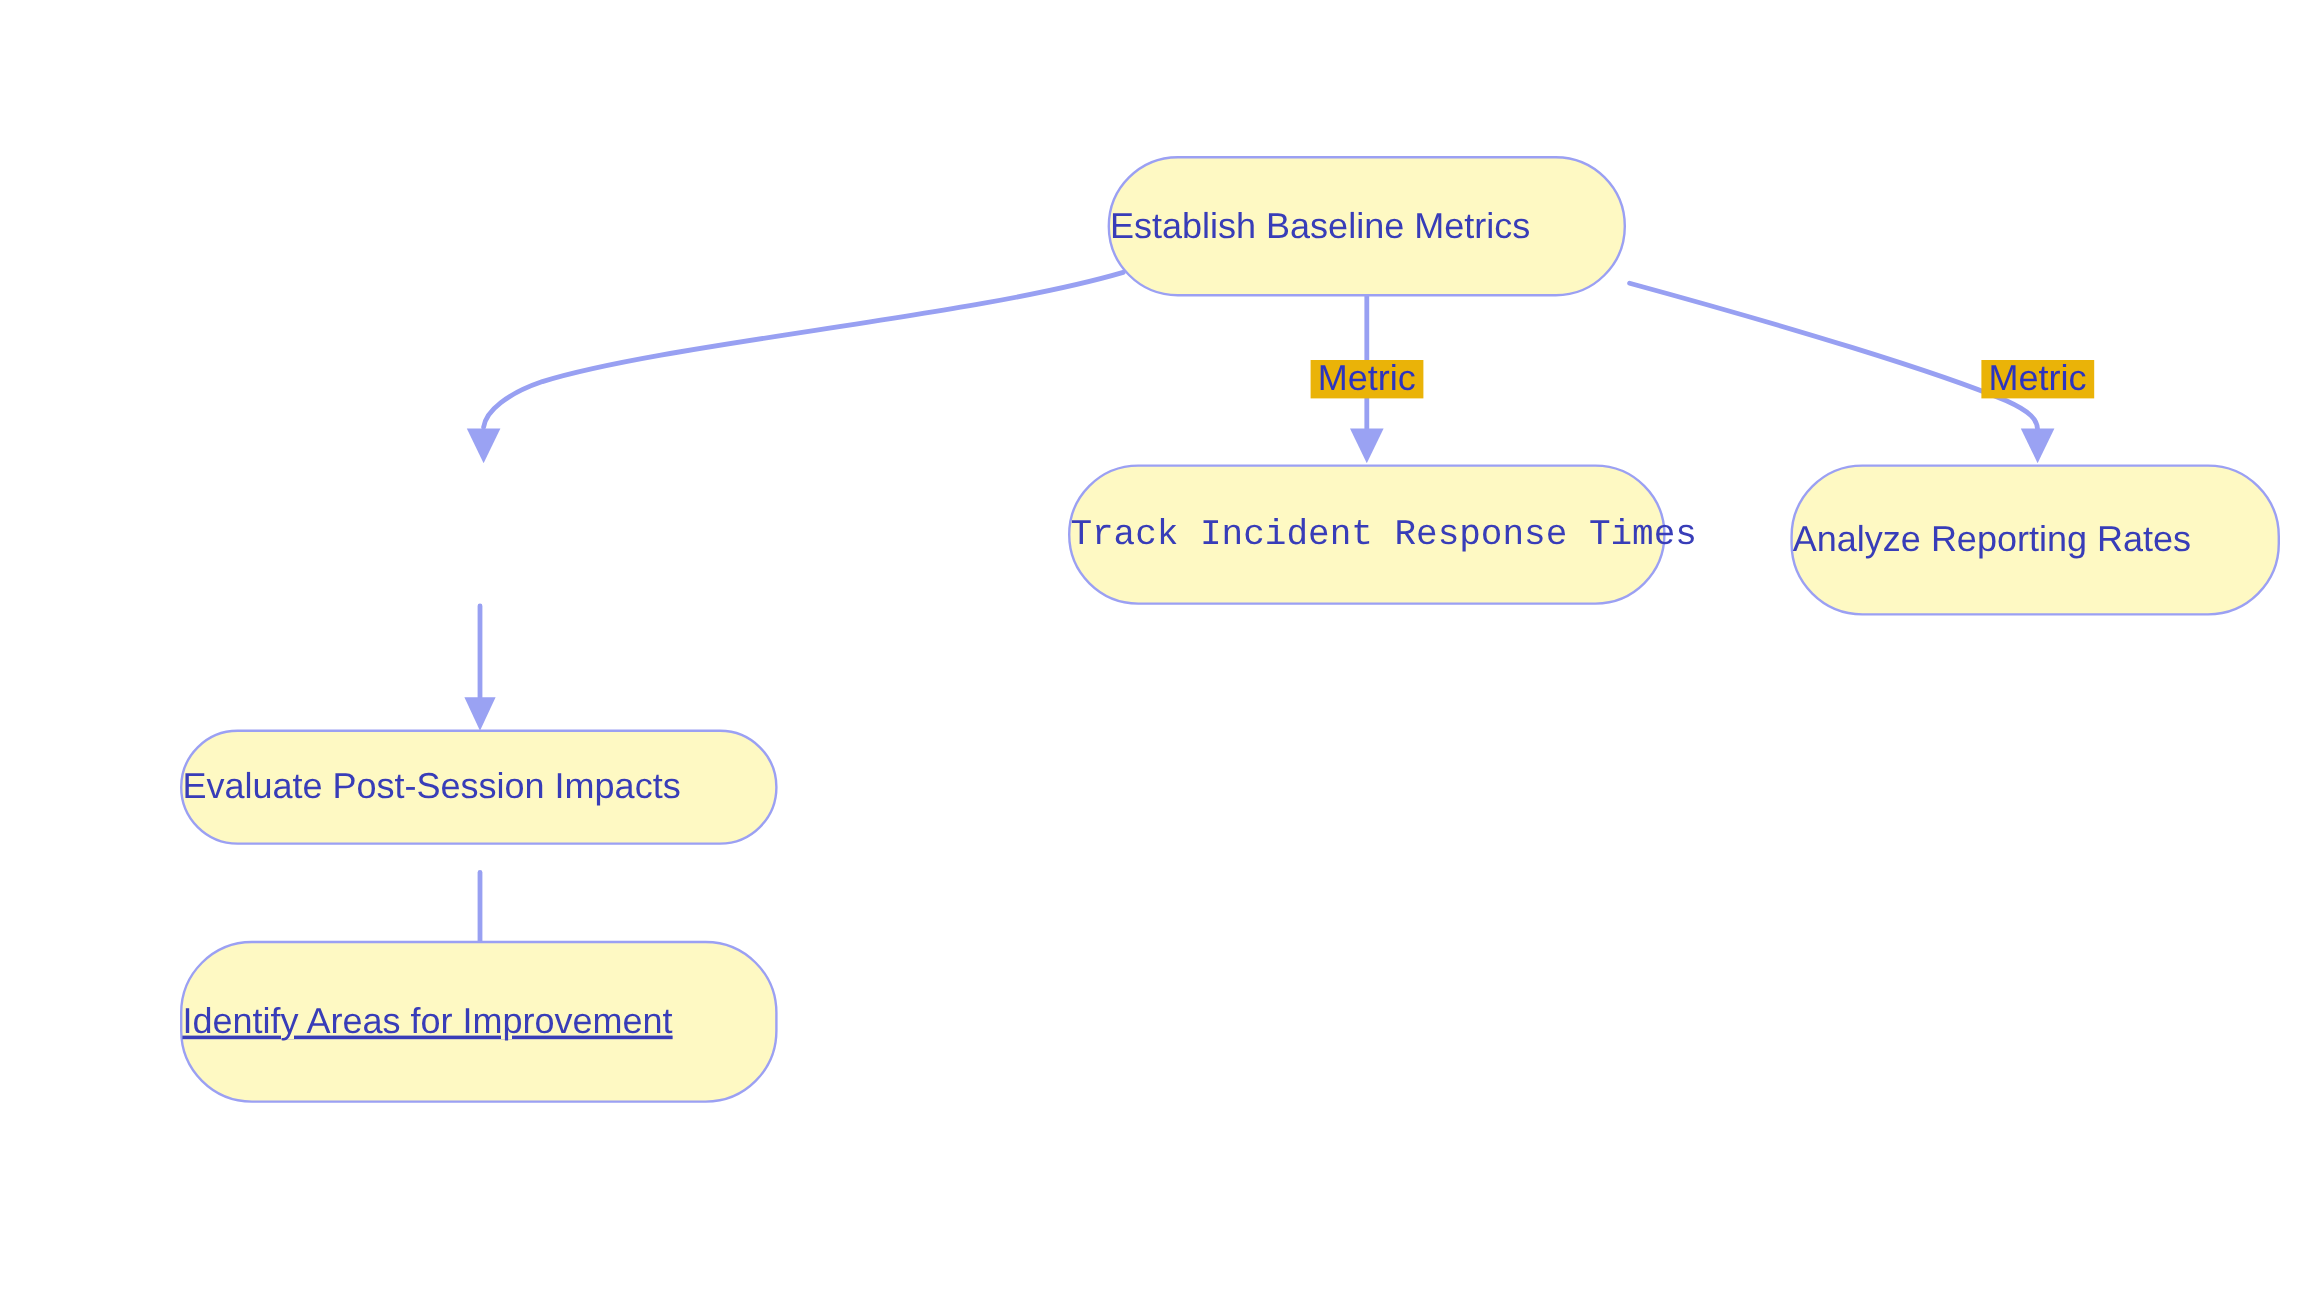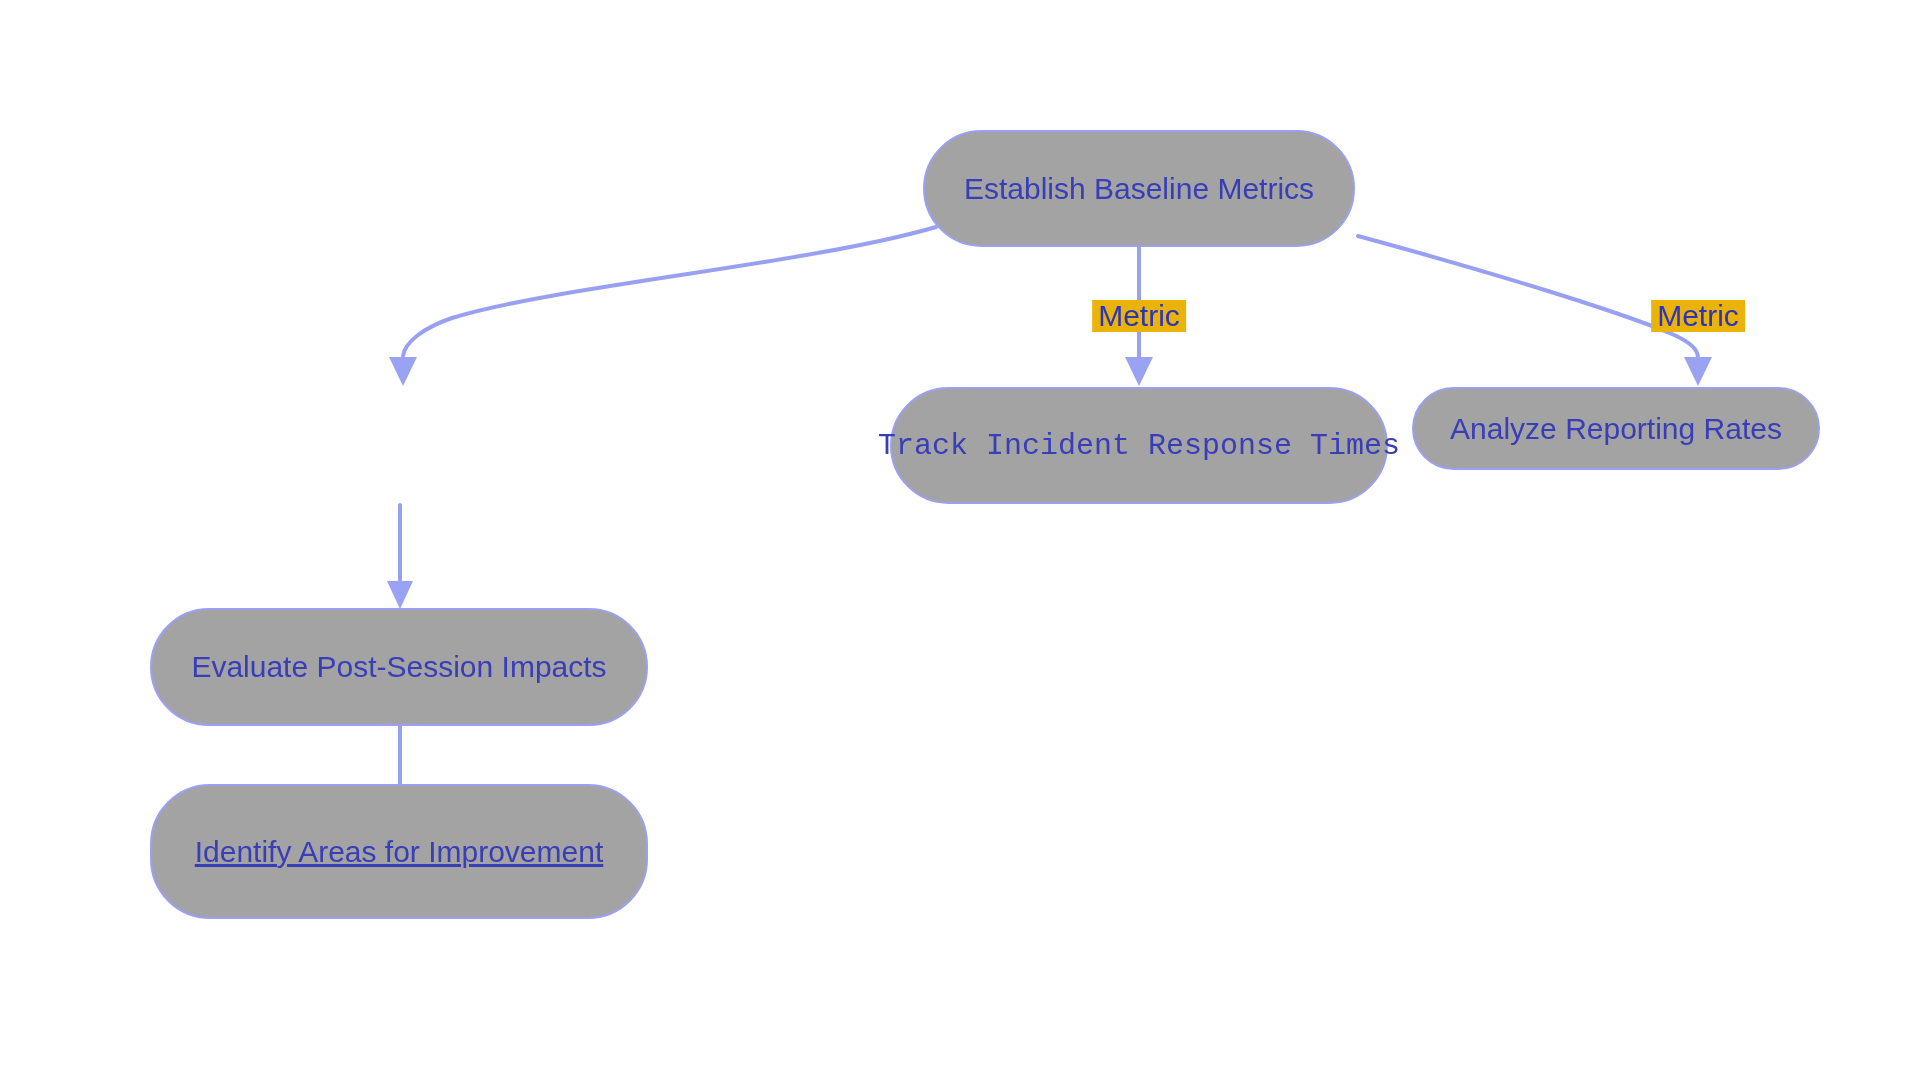--- a/index.html
+++ b/index.html
@@ -8,35 +8,35 @@
     width:1920px;height:1083px;
     background:#ffffff;
     font-family:"Liberation Sans", sans-serif;
     overflow:hidden;
   }
   #edges{position:absolute;left:0;top:0;width:1920px;height:1083px;}
   .edge{stroke:#98a0f2;stroke-width:4;fill:none;stroke-linecap:round;}
   .arrowhead{fill:#9aa2f3;stroke:none;}
   .node{
     position:absolute;
-    display:flex;align-items:center;justify-content:center;
-    background:#a3a3a3;
+    display:flex;align-items:center;justify-content:flex-start;
+    background:#fef9c3;
     border:2.5px solid #9ba0f3;
     border-radius:60px;
     color:#383db8;
     font-size:30px;
     text-align:center;
     box-sizing:border-box;
     white-space:nowrap;
   }
   #n-establish{left:923px;top:130px;width:432px;height:117px;}
   #n-conduct{left:14px;top:388px;width:773px;height:117px;}
   #n-track{left:890px;top:387px;width:498px;height:117px;font-family:Liberation Mono, monospace;}
-  #n-analyze{left:1412px;top:387px;width:408px;height:83px;}
-  #n-evaluate{left:150px;top:608px;width:498px;height:118px;}
+  #n-analyze{left:1492px;top:387px;width:408px;height:126px;}
+  #n-evaluate{left:150px;top:608px;width:498px;height:96px;}
   #n-identify{left:150px;top:784px;width:498px;height:135px;text-decoration:underline;}
   .edge-label{
     position:absolute;
     transform:translateX(-50%);
     background:#eab308;
     padding:0 6px;
     color:#2c34bf;
     font-size:30px;
     line-height:32px;
     white-space:nowrap;

